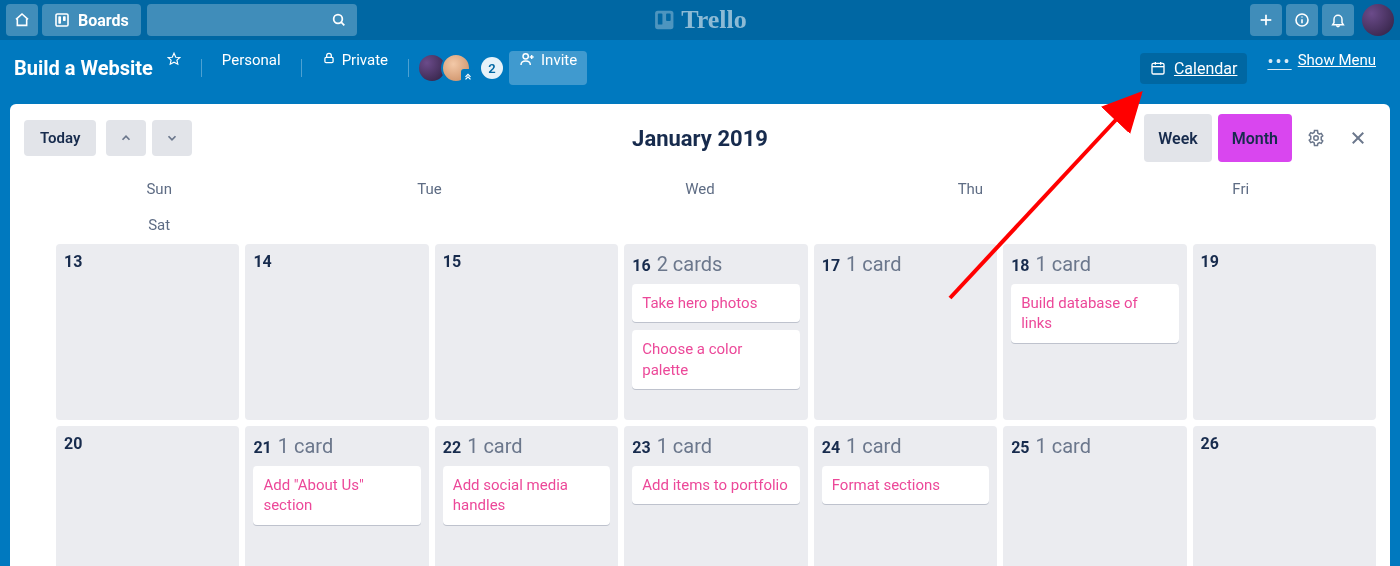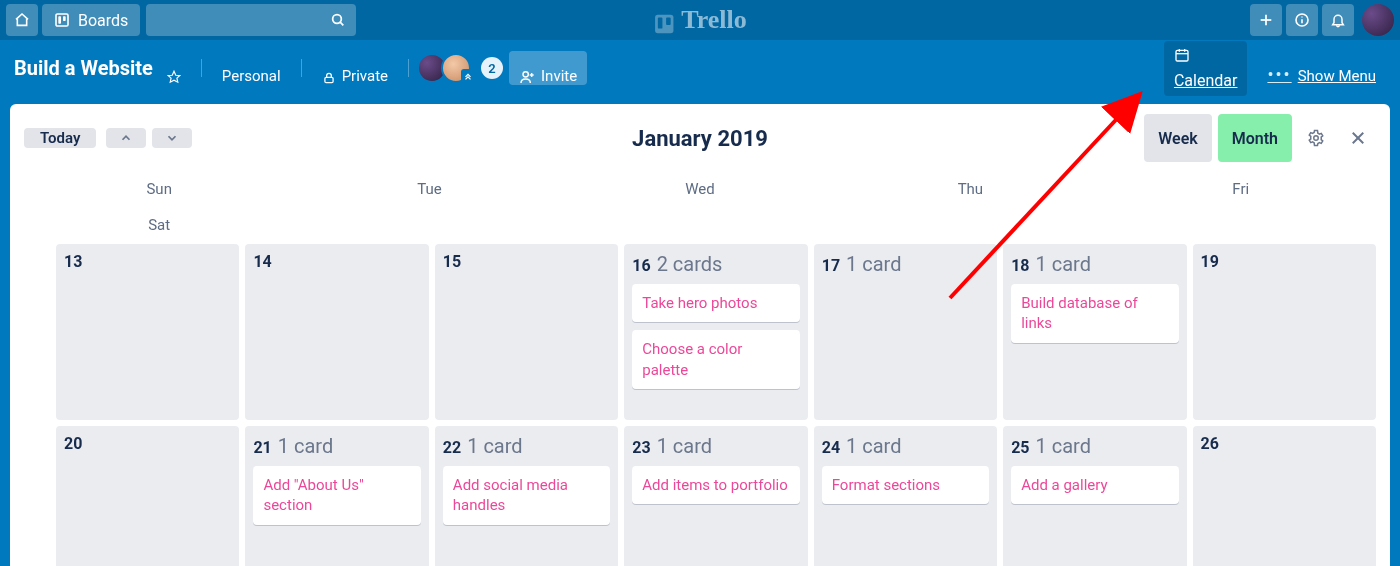--- a/index.html
+++ b/index.html
@@ -18,21 +18,21 @@
   .topbar .btn {
     background: rgba(255,255,255,0.25);
     border-radius: 4px;
     height: 32px;
     min-width: 32px;
     display: flex;
     align-items: center;
     justify-content: center;
     margin-right: 4px;
     color: #fff;
-    font-weight: 400;
+    font-weight: 700;
     padding: 0 8px;
     cursor: pointer;
   }
   .topbar .btn.icon-only { padding: 0; width: 32px; }
   .topbar .boards-btn { padding: 0 12px; gap: 8px; }
   .topbar .search {
     background: rgba(255,255,255,0.25);
     border-radius: 4px;
     height: 32px;
     width: 210px;
@@ -40,21 +40,21 @@
     display: flex;
     align-items: center;
     justify-content: flex-end;
     padding: 0 10px;
   }
   .topbar .logo {
     position: absolute;
     left: 50%;
     transform: translateX(-50%);
     display: flex;
-    align-items: flex-end;
+    align-items: center;
     gap: 6px;
     color: rgba(255,255,255,0.55);
     font-family: "Brush Script MT", cursive;
     font-size: 26px;
     font-weight: bold;
   }
   .topbar .logo svg { opacity: 0.55; }
   .topbar .right { margin-left: auto; display: flex; align-items: center; }
   .avatar {
     width: 32px; height: 32px; border-radius: 50%;
@@ -66,21 +66,21 @@
   .boardbar {
     height: 56px;
     display: flex;
     align-items: center;
     padding: 0 14px;
     color: #fff;
   }
   .boardbar .title { font-size: 20px; font-weight: 700; margin-right: 4px; }
   .boardbar .sep { width: 1px; height: 18px; background: rgba(255,255,255,0.3); margin: 0 10px; }
   .boardbar .chip {
-    display: flex; align-items: flex-end; gap:6px;
+    display: flex; align-items: flex-start; gap:6px;
     height: 34px; padding: 0 10px;
     border-radius: 4px;
     font-size: 15px;
   }
   .boardbar .star { width:34px; justify-content:center; }
   .boardbar .invite { background: rgba(255,255,255,0.25); }
   .boardbar .members { display:flex; align-items:center; margin: 0 6px 0 4px; }
   .boardbar .members .avatar { width:30px; height:30px; margin-left:-6px; border:2px solid #0079bf; }
   .boardbar .members .avatar.m2 { background: radial-gradient(circle at 40% 35%, #f3c9a8, #c98a60); }
   .boardbar .members .badge-chevron {
@@ -91,54 +91,54 @@
   .boardbar .count-badge {
     background: rgba(255,255,255,0.9); color:#0067a3;
     border-radius: 12px; height:22px; min-width:22px;
     display:flex; align-items:center; justify-content:center;
     font-size:13px; font-weight:600; margin-left:6px;
   }
   .boardbar .right { margin-left:auto; display:flex; align-items:center; gap:10px; }
   .boardbar .calendar-btn {
     background: rgba(0,0,0,0.15);
     border-radius:4px; padding: 6px 10px;
-    display:flex; gap:8px;flex-direction:column;
+    display:flex; align-items:center; gap:8px;
   }
   .boardbar .calendar-btn span, .boardbar .show-menu span { text-decoration: underline; }
   .boardbar .dots { font-size:18px; letter-spacing:2px; opacity:.85; }
 
   
   .panel {
     position: absolute;
     left: 10px; right: 10px; top: 104px; bottom: 0;
     background: #fff;
     border-radius: 6px 6px 0 0;
     padding: 14px 14px 0 14px;
     overflow: hidden;
   }
   .panel-top {
     display:flex; align-items:center; position:relative; height:40px;
   }
   .panel-top .today-btn, .panel-top .arrow-btn {
-    background:#e2e4e9; border-radius:4px; height:20px;
+    background:#e2e4e9; border-radius:4px; height:36px;
     display:flex; align-items:center; justify-content:center;
     font-size:15px; color:#172b4d; font-weight:600; cursor:pointer;
   }
   .panel-top .today-btn { padding: 0 16px; margin-right: 10px; }
   .panel-top .arrow-btn { width:40px; margin-right:6px; }
   .panel-top .month-title {
     position:absolute; left:50%; transform:translateX(-50%);
     font-size:22px; font-weight:700; color:#172b4d;
   }
   .panel-top .right-controls { margin-left:auto; display:flex; align-items:center; gap:6px; }
   .panel-top .view-btn {
     background:#e2e4e9; border-radius:4px; height:48px; padding:0 14px;
     display:flex; align-items:center; font-weight:600; color:#172b4d; cursor:pointer;
   }
-  .panel-top .view-btn.active { background:#86efac; }
+  .panel-top .view-btn.active { background:#d946ef; }
   .panel-top .icon-btn {
     width:36px; height:36px; display:flex; align-items:center; justify-content:center;
     color:#6b778c; cursor:pointer;
   }
 
   .dow-row {
     display:grid; grid-template-columns: repeat(5,1fr);
     margin-top: 14px;
   }
   .dow-row .dow {
@@ -407,21 +407,20 @@
           <span class="num">24</span>
           <span class="count">1 card</span>
         </div>
         <div class="card">Format sections</div>
       </div>
       <div class="cell">
         <div class="head">
           <span class="num">25</span>
           <span class="count">1 card</span>
         </div>
-        <div class="card">Add a gallery</div>
       </div>
       <div class="cell">
         <div class="head">
           <span class="num">26</span>
         </div>
       </div>
     </div>
 </div>
 
 <svg class="arrow-annot" width="230" height="220">

